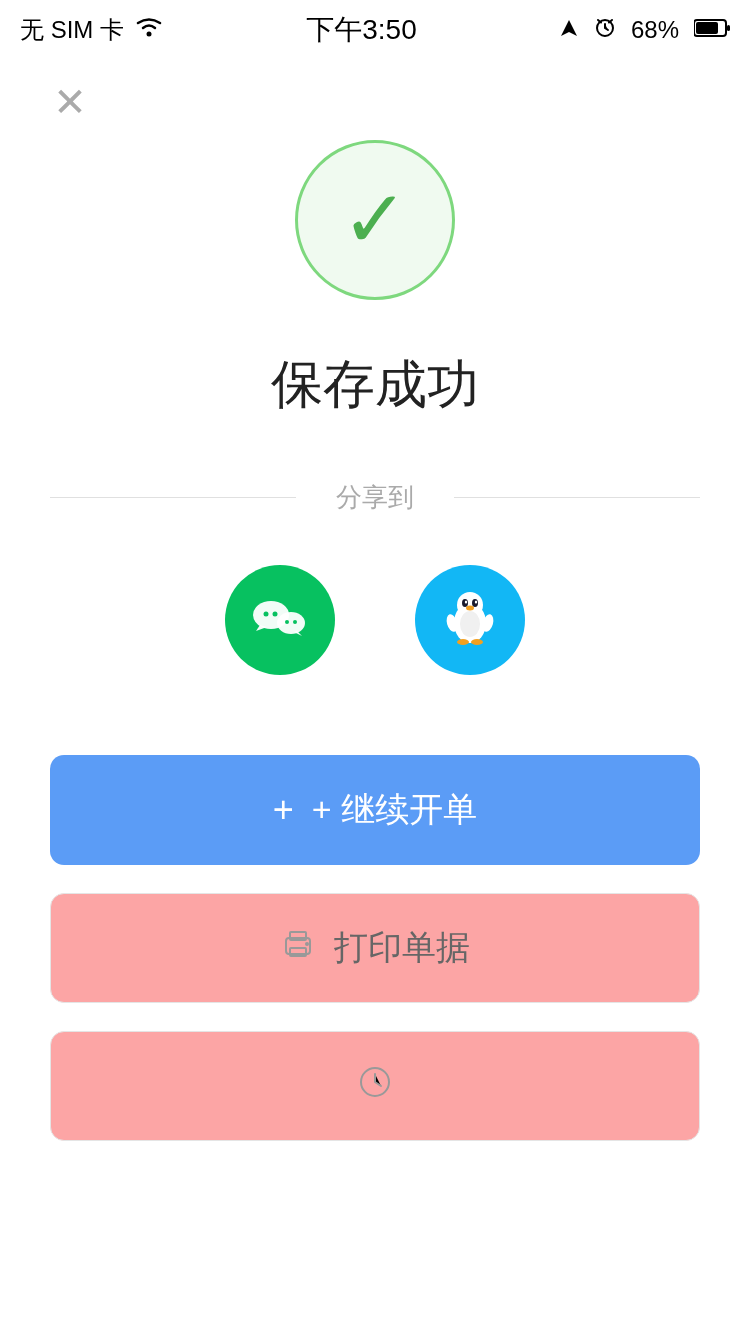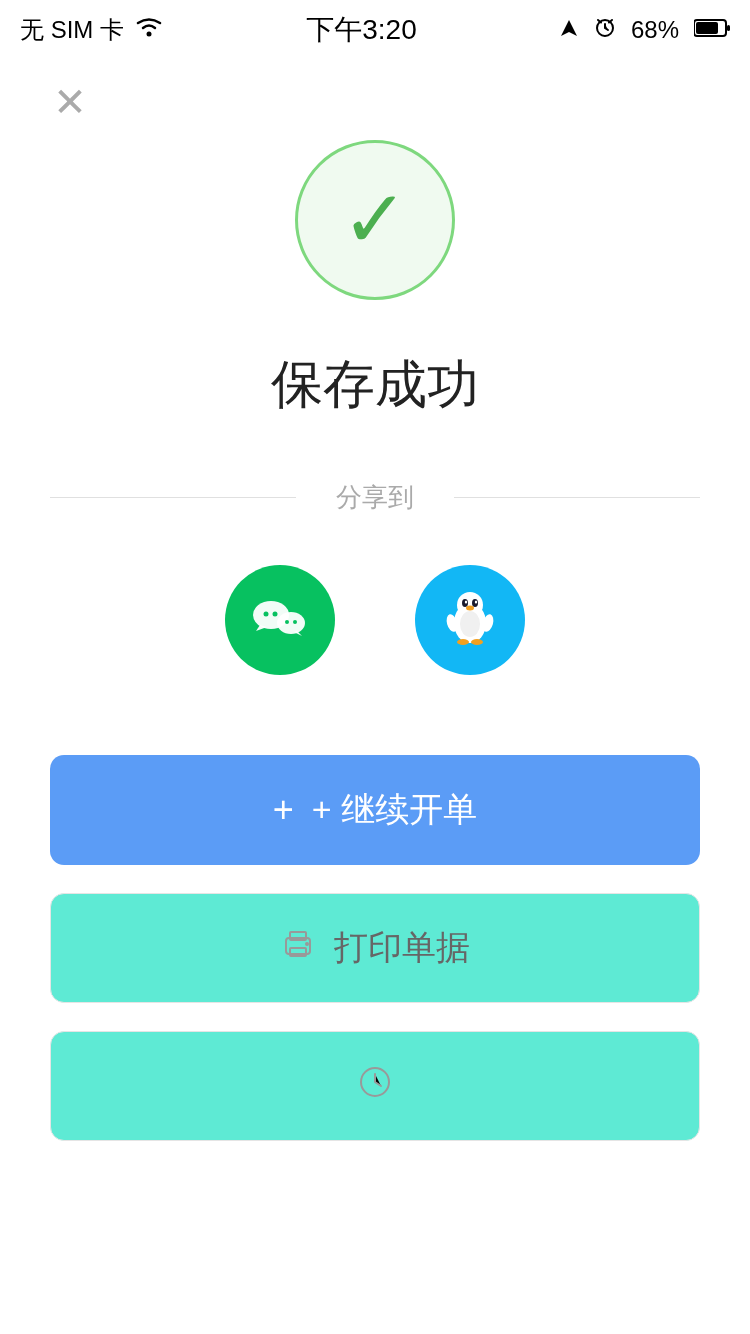--- a/index.html
+++ b/index.html
@@ -173,21 +173,21 @@
       outline: none;
     }
 
     .action-btn-primary {
       background: #5b9cf6;
       color: #fff;
       border: none;
     }
 
     .action-btn-secondary {
-      background: #5eead4;
+      background: #fca5a5;
       color: #666;
       border: 1.5px solid #e5e5e5;
     }
 
     .btn-icon {
       font-size: 36px;
     }
 
     
     .wechat-svg, .qq-svg {
@@ -203,21 +203,21 @@
     <span>无 SIM 卡</span>
     <span>
       <svg width="30" height="22" viewBox="0 0 30 22">
         <path d="M15 18 Q15 18 15 18" fill="#000"></path>
         <path d="M9 12 Q15 7 21 12" fill="none" stroke="#000" stroke-width="2.5" stroke-linecap="round"></path>
         <path d="M4 7 Q15 0 26 7" fill="none" stroke="#000" stroke-width="2.5" stroke-linecap="round"></path>
         <circle cx="15" cy="18" r="2.5" fill="#000"></circle>
       </svg>
     </span>
   </div>
-  <div class="status-center">下午3:20</div>
+  <div class="status-center">下午3:50</div>
   <div class="status-right">
     <span>
       <svg width="20" height="20" viewBox="0 0 20 20">
         <path d="M10 2 L18 18 L10 14 L2 18 Z" fill="#000"></path>
       </svg>
     </span>
     <span>
       <svg width="22" height="22" viewBox="0 0 22 22">
         <circle cx="11" cy="12" r="8" fill="none" stroke="#000" stroke-width="2"></circle>
         <path d="M11 8 L11 12 L14 14" stroke="#000" stroke-width="2" stroke-linecap="round"></path>

